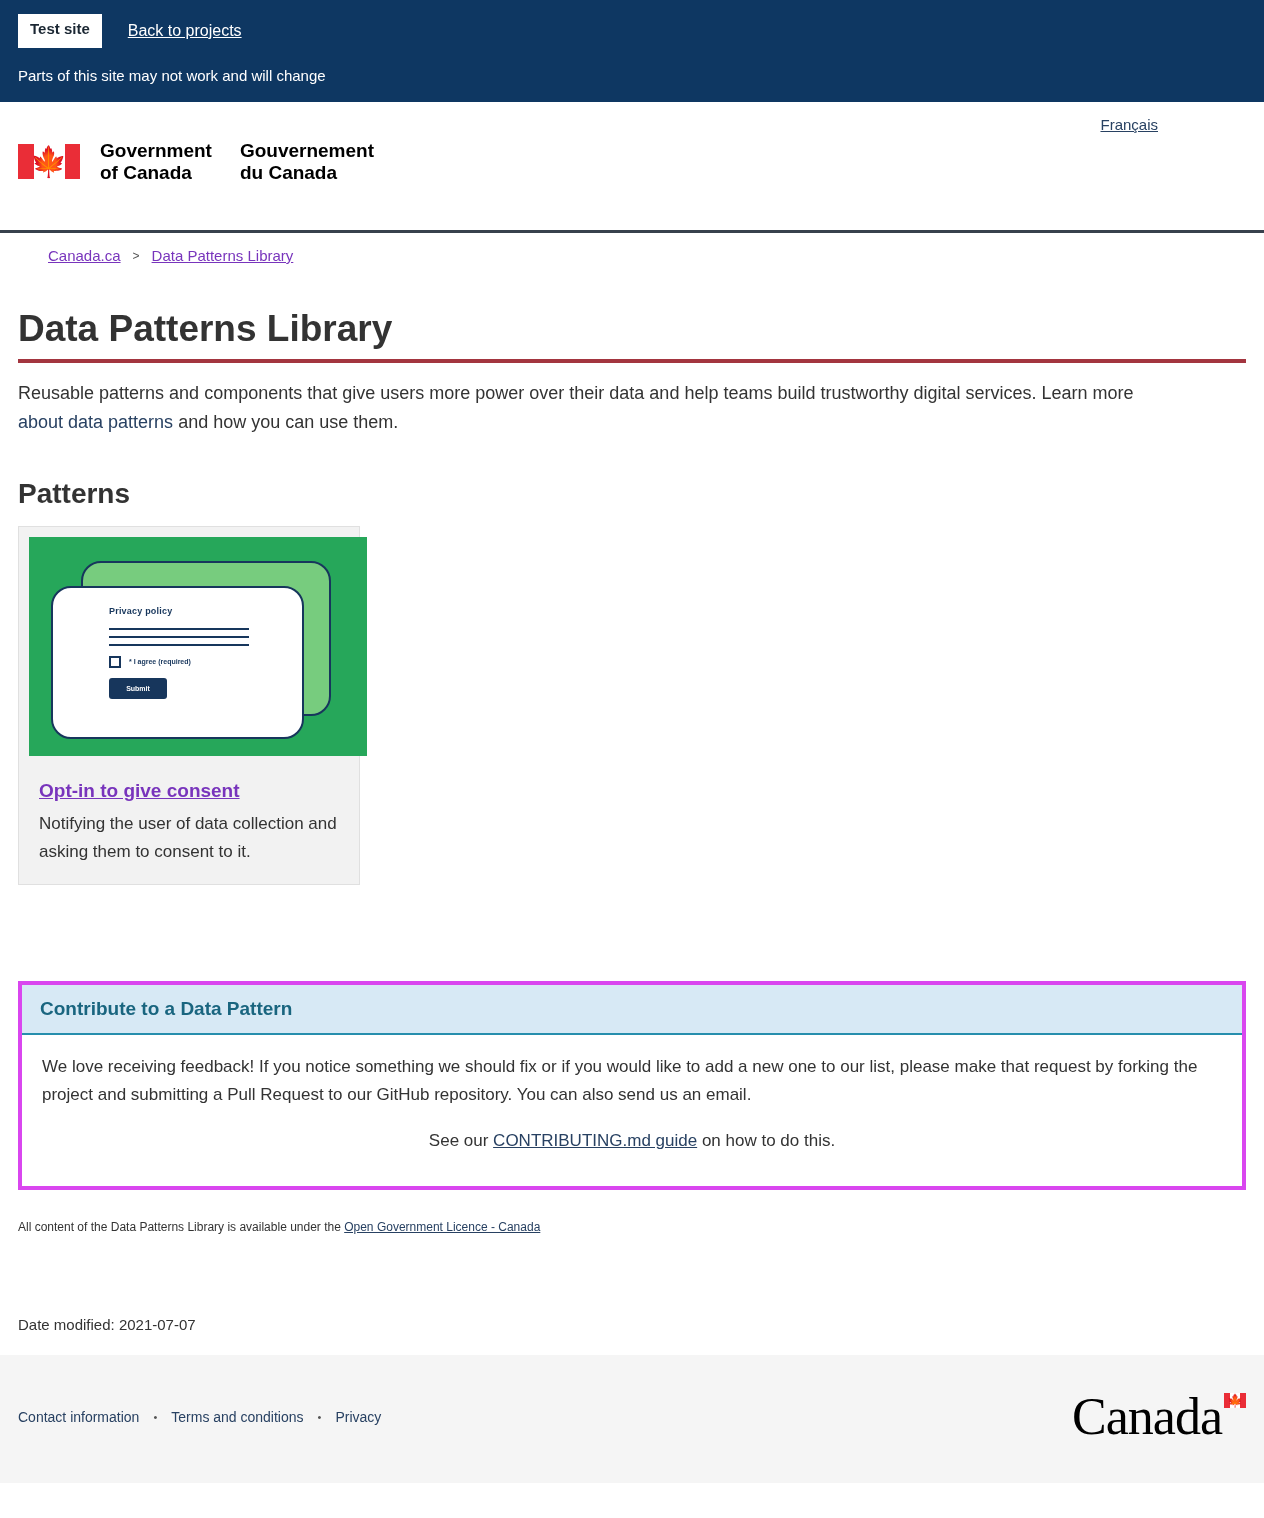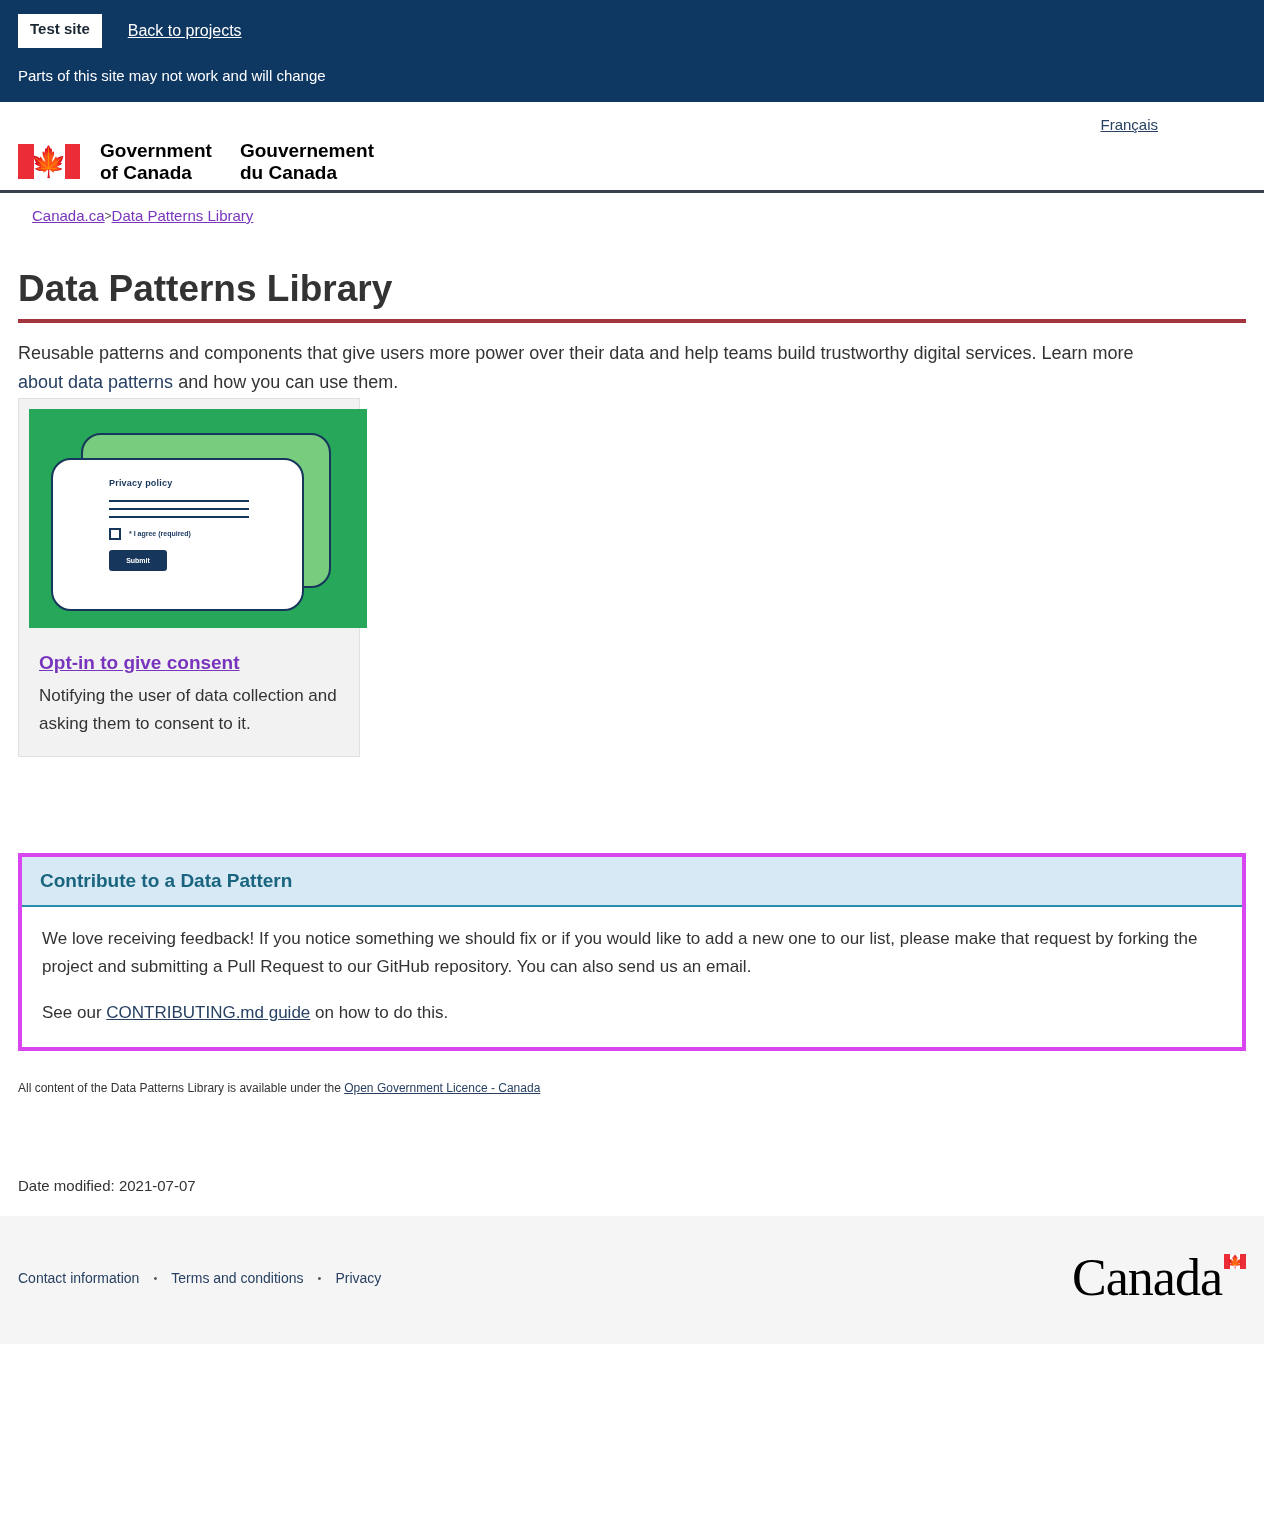--- a/index.html
+++ b/index.html
@@ -44,21 +44,21 @@
     color: #ffffff;
     margin-top: 19px;
   }
 
   
   .goc-header {
     background: #ffffff;
     padding: 0 18px;
     border-bottom: 3px solid #38414d;
     position: relative;
-    height: 91px;
+    height: 131px;
   }
   .lang-row {
     text-align: right;
     padding-top: 14px;
     padding-right: 88px;
   }
   .lang-link {
     color: #284162;
     font-size: 15px;
     text-decoration: underline;
@@ -106,24 +106,25 @@
 
   
   .container {
     max-width: 1264px;
     padding: 0 18px;
   }
 
   
   .breadcrumb {
     padding: 14px 0 0 0;
-    margin-left: 14px;
+    margin-left: 30px;
     font-size: 15px;
     display: flex;
     align-items: center;
+    gap: 12px;
   }
   .breadcrumb a {
     color: #7834bc;
     text-decoration: underline;
     cursor: pointer;
   }
   .breadcrumb .sep {
     color: #555555;
     font-size: 12px;
   }
@@ -268,21 +269,21 @@
   .panel-body {
     background: #ffffff;
     padding: 18px 20px 20px 20px;
   }
   .panel-body p {
     font-size: 17px;
     line-height: 1.65;
     color: #333333;
     margin: 0 0 18px 0;
   }
-  .panel-body p:last-child { margin-bottom: 0; }
+  .panel-body p:last-child { margin-bottom: 11px; text-align: center; }
   .panel-body a {
     color: #284162;
     text-decoration: underline;
     cursor: pointer;
   }
 
   .licence {
     font-size: 12px;
     color: #333333;
     margin-top: 30px;
@@ -391,20 +392,21 @@
 <div class="container">
   <nav class="breadcrumb">
     <a>Canada.ca</a>
     <span class="sep">&gt;</span>
     <a>Data Patterns Library</a>
   </nav>
 
   <h1 class="page-title">Data Patterns Library</h1>
   <p class="intro"><span>Reusable patterns and components that give users more power over their data and help teams build trustworthy digital services. Learn more </span><a>about data patterns</a><span> and how you can use them.</span></p>
 
+  <h2 class="section-title">Patterns</h2>
 
   <div class="card-grid">
     <div class="pattern-card">
       <div class="card-thumb">
         <div class="thumb-back"></div>
         <div class="thumb-front">
           <div class="thumb-title">Privacy policy</div>
           <div class="thumb-lines">
             <div class="ln"></div>
             <div class="ln"></div>

